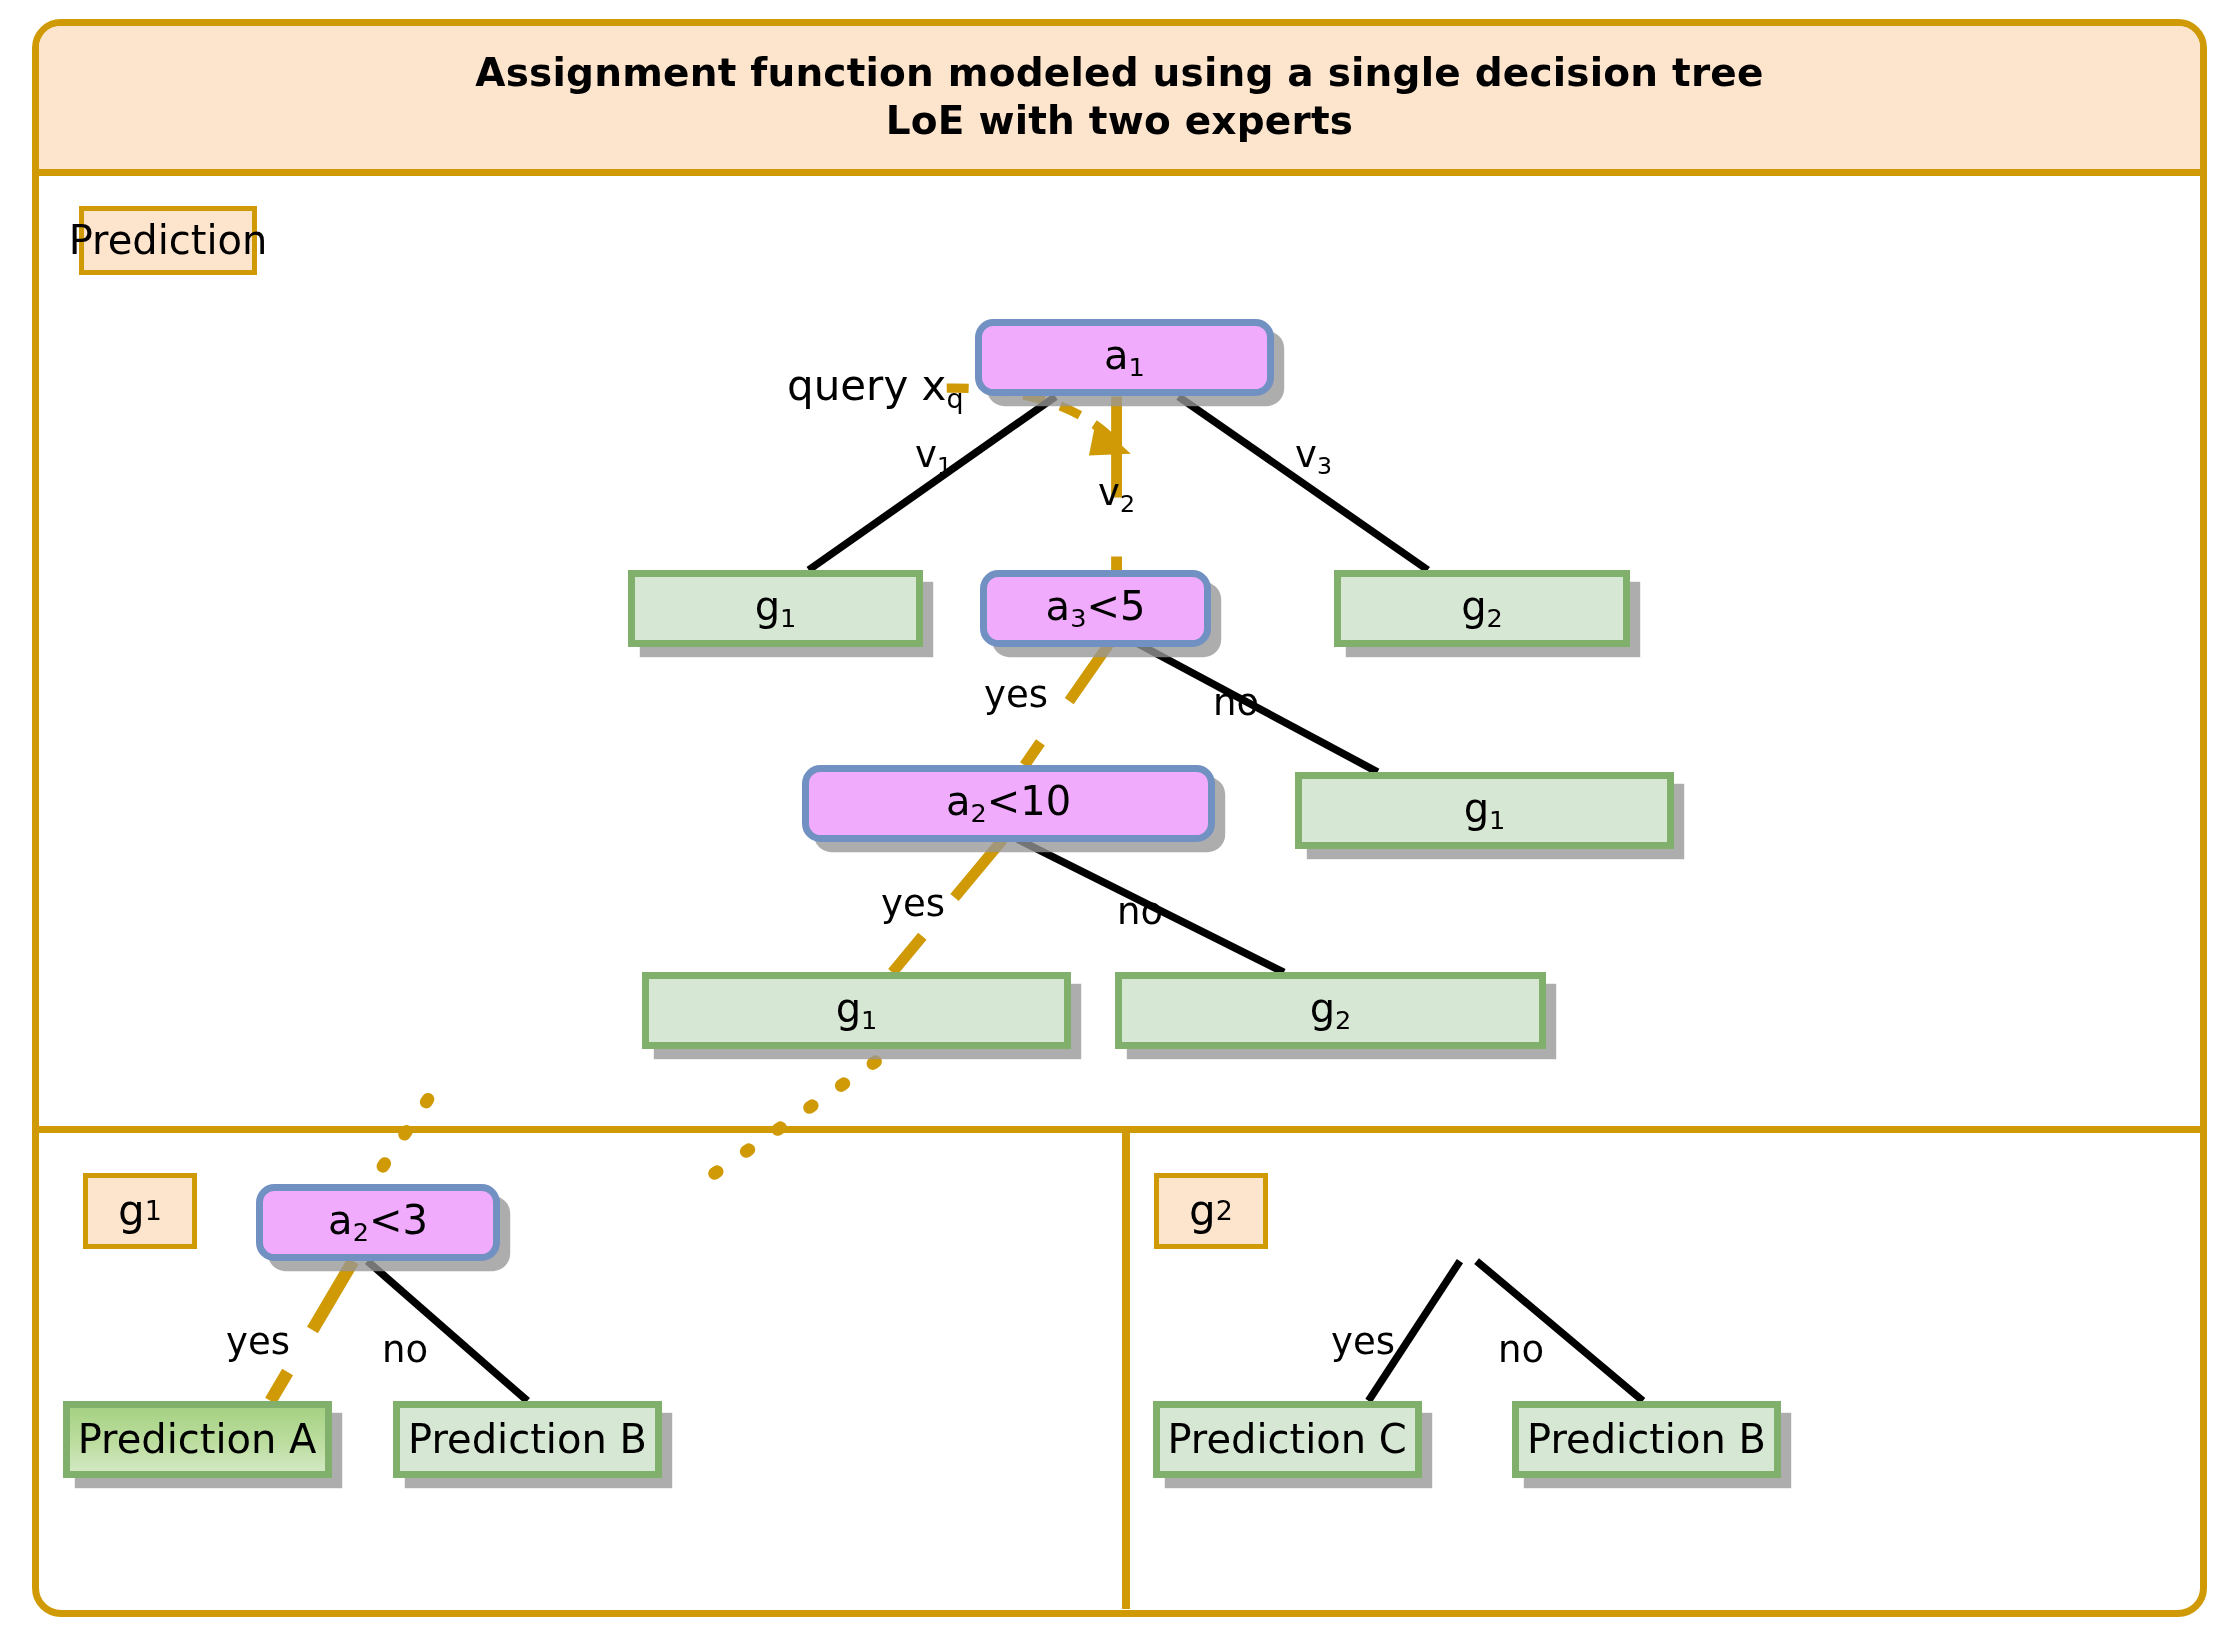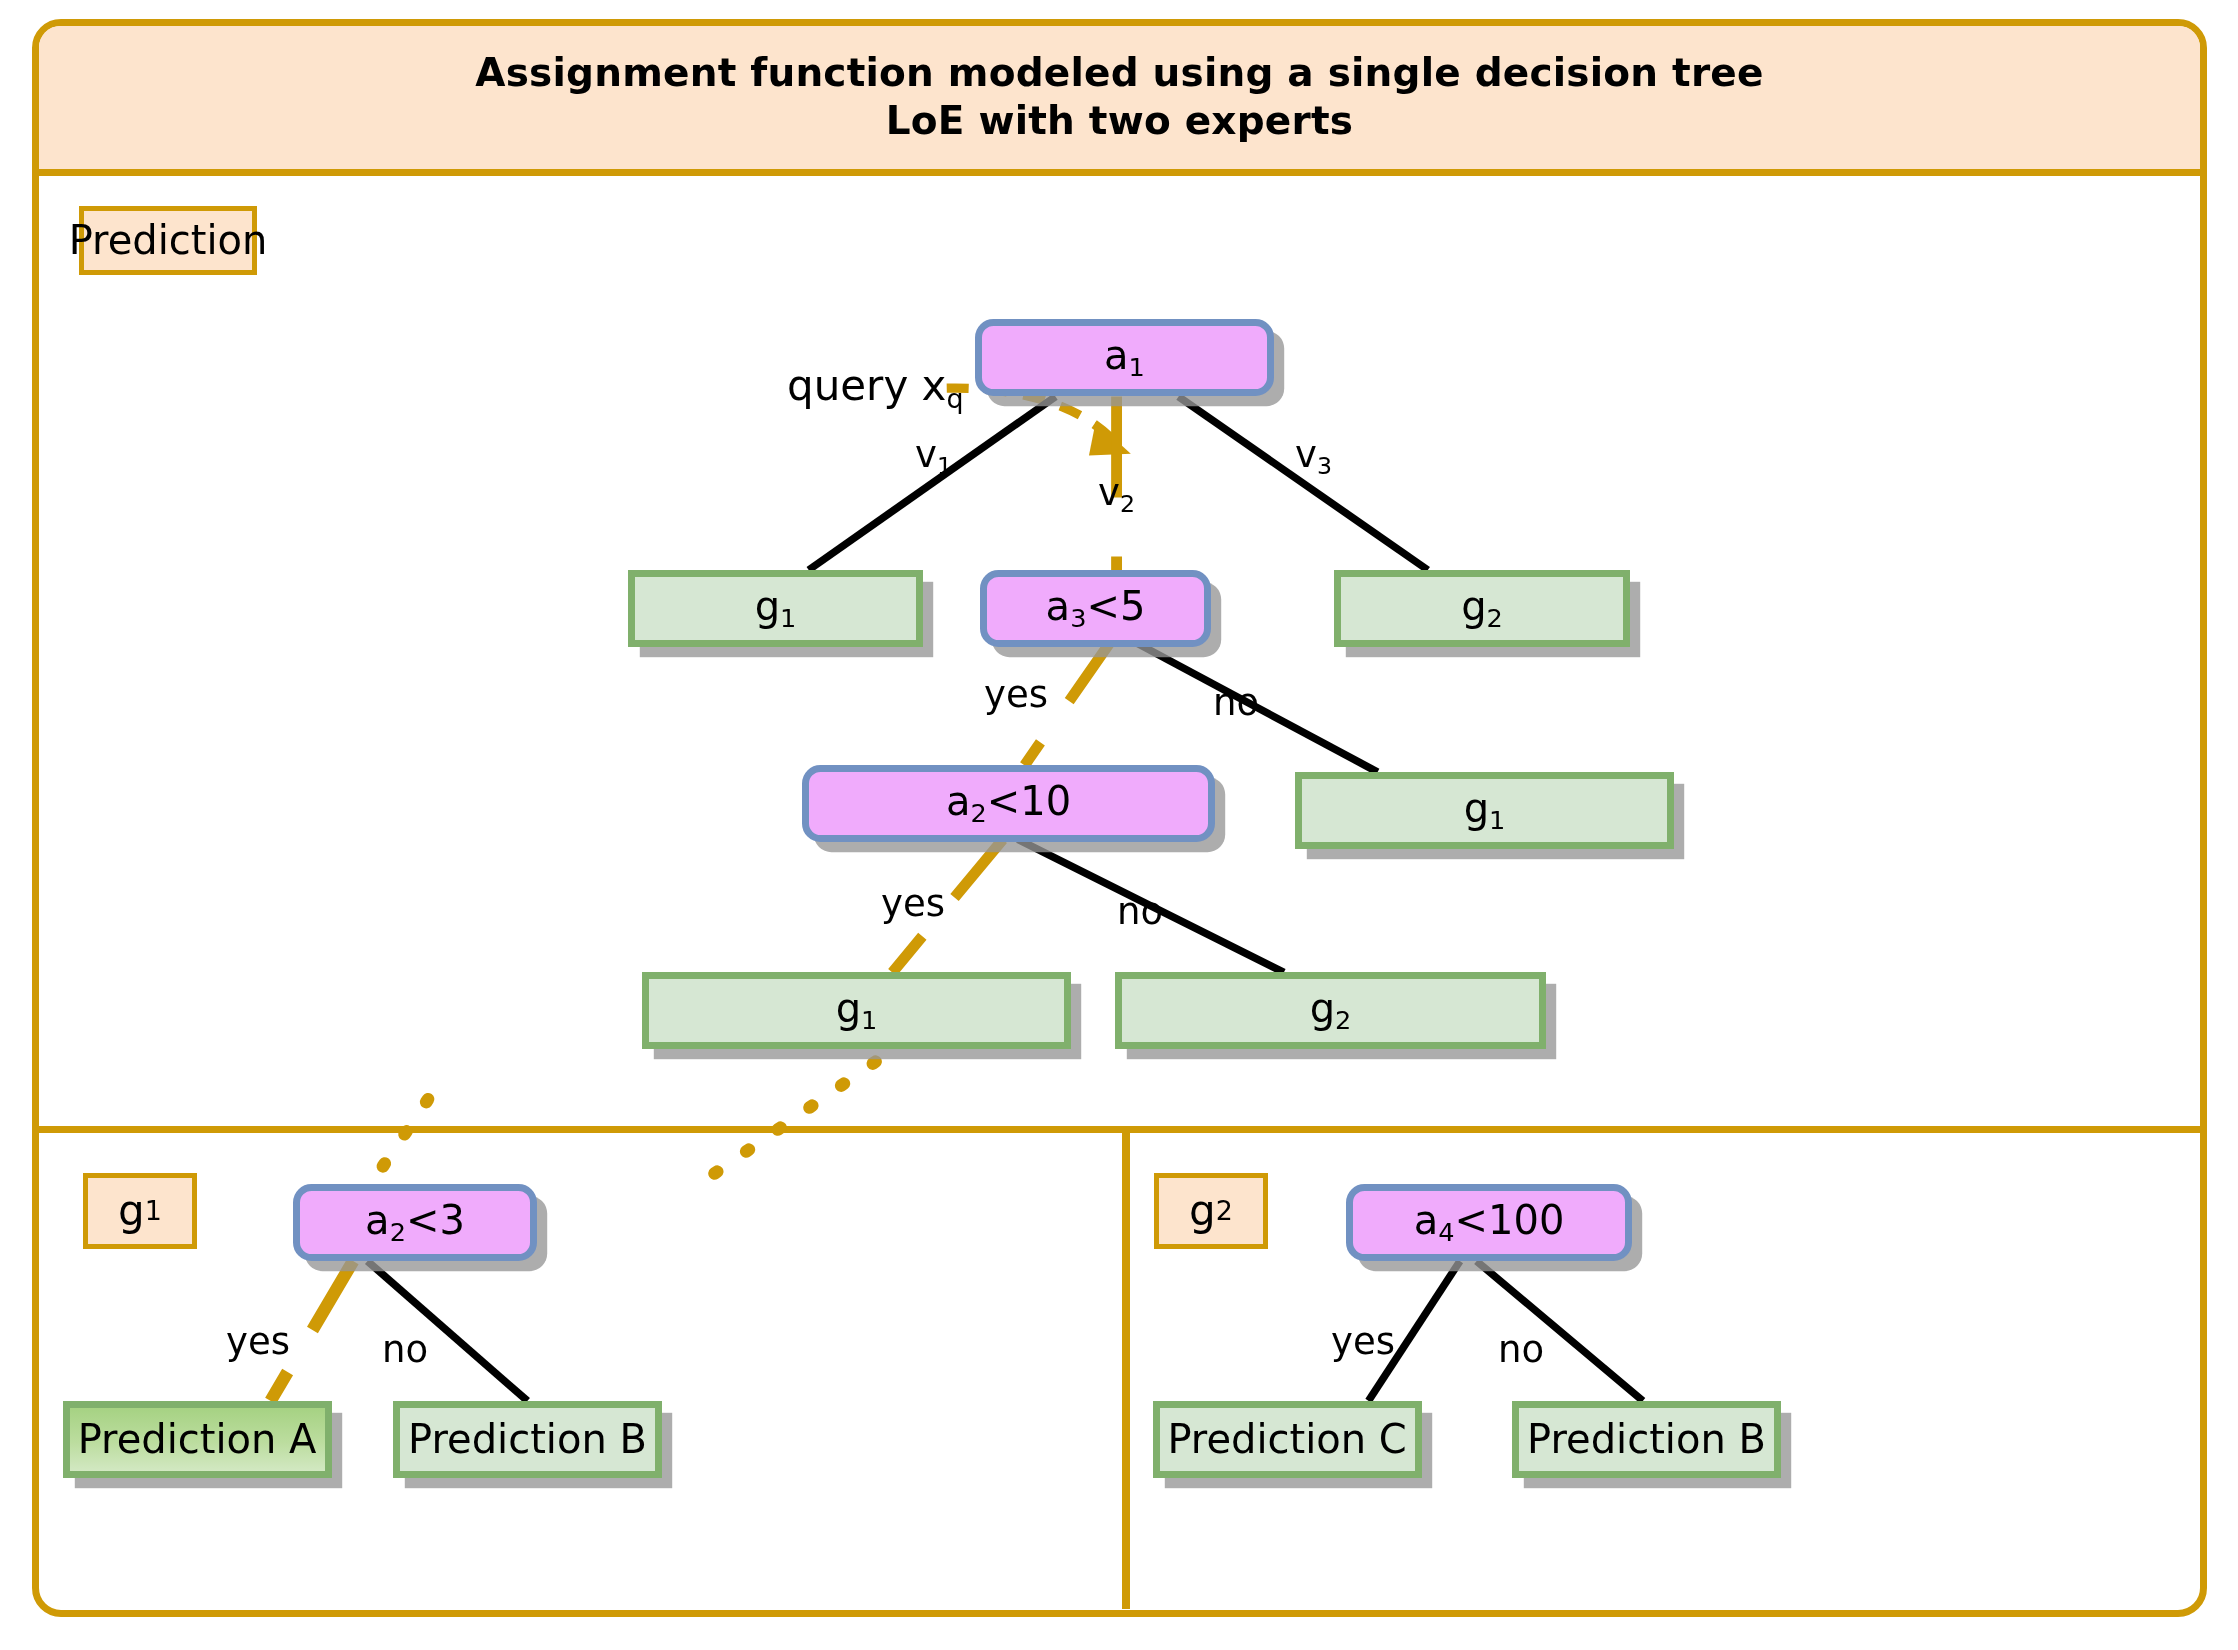--- a/index.html
+++ b/index.html
@@ -253,21 +253,21 @@
 
     <svg class="edges" viewBox="0 0 1286 565" preserveAspectRatio="none">
 
       <line x1="462" y1="-40" x2="400" y2="52" stroke="#cf9a06" stroke-width="15" stroke-dasharray="4 42" stroke-linecap="round"></line>
 
       <line x1="373" y1="152" x2="275" y2="318" stroke="#cf9a06" stroke-width="15" stroke-dasharray="95 58"></line>
 
       <line x1="390" y1="152" x2="580" y2="318" stroke="#000" stroke-width="9"></line>
     </svg>
 
-    <div class="node decision" style="left:217px; top:51px; width:244px; height:77px;margin-left:37px;">
+    <div class="node decision" style="left:217px; top:51px; width:244px; height:77px;">
       <span class="lbl"><span>a</span><sub>2</sub><span>&lt;3</span></span>
     </div>
 
     <div class="node leaf active" style="left:23.6px; top:268px; width:269px; height:77px;">
       <span class="lbl">Prediction A</span>
     </div>
 
     <div class="node leaf" style="left:354px; top:268px; width:269px; height:77px;">
       <span class="lbl">Prediction B</span>
     </div>
@@ -283,23 +283,20 @@
         <sub>2</sub>
       </div>
 
     <svg class="edges" viewBox="0 0 1288 565" preserveAspectRatio="none">
 
       <line x1="398" y1="152" x2="288" y2="318" stroke="#000" stroke-width="9"></line>
 
       <line x1="418" y1="152" x2="618" y2="318" stroke="#000" stroke-width="9"></line>
     </svg>
 
-    <div class="node decision" style="left:217px; top:51px; width:286px; height:77px;">
-      <span class="lbl"><span>a</span><sub>4</sub><span>&lt;100</span></span>
-    </div>
 
     <div class="node leaf" style="left:23.6px; top:268px; width:269px; height:77px;">
       <span class="lbl">Prediction C</span>
     </div>
 
     <div class="node leaf" style="left:383px; top:268px; width:269px; height:77px;">
       <span class="lbl">Prediction B</span>
     </div>
 
     <div class="elabel" style="left:202px; top:187px;">yes</div>

